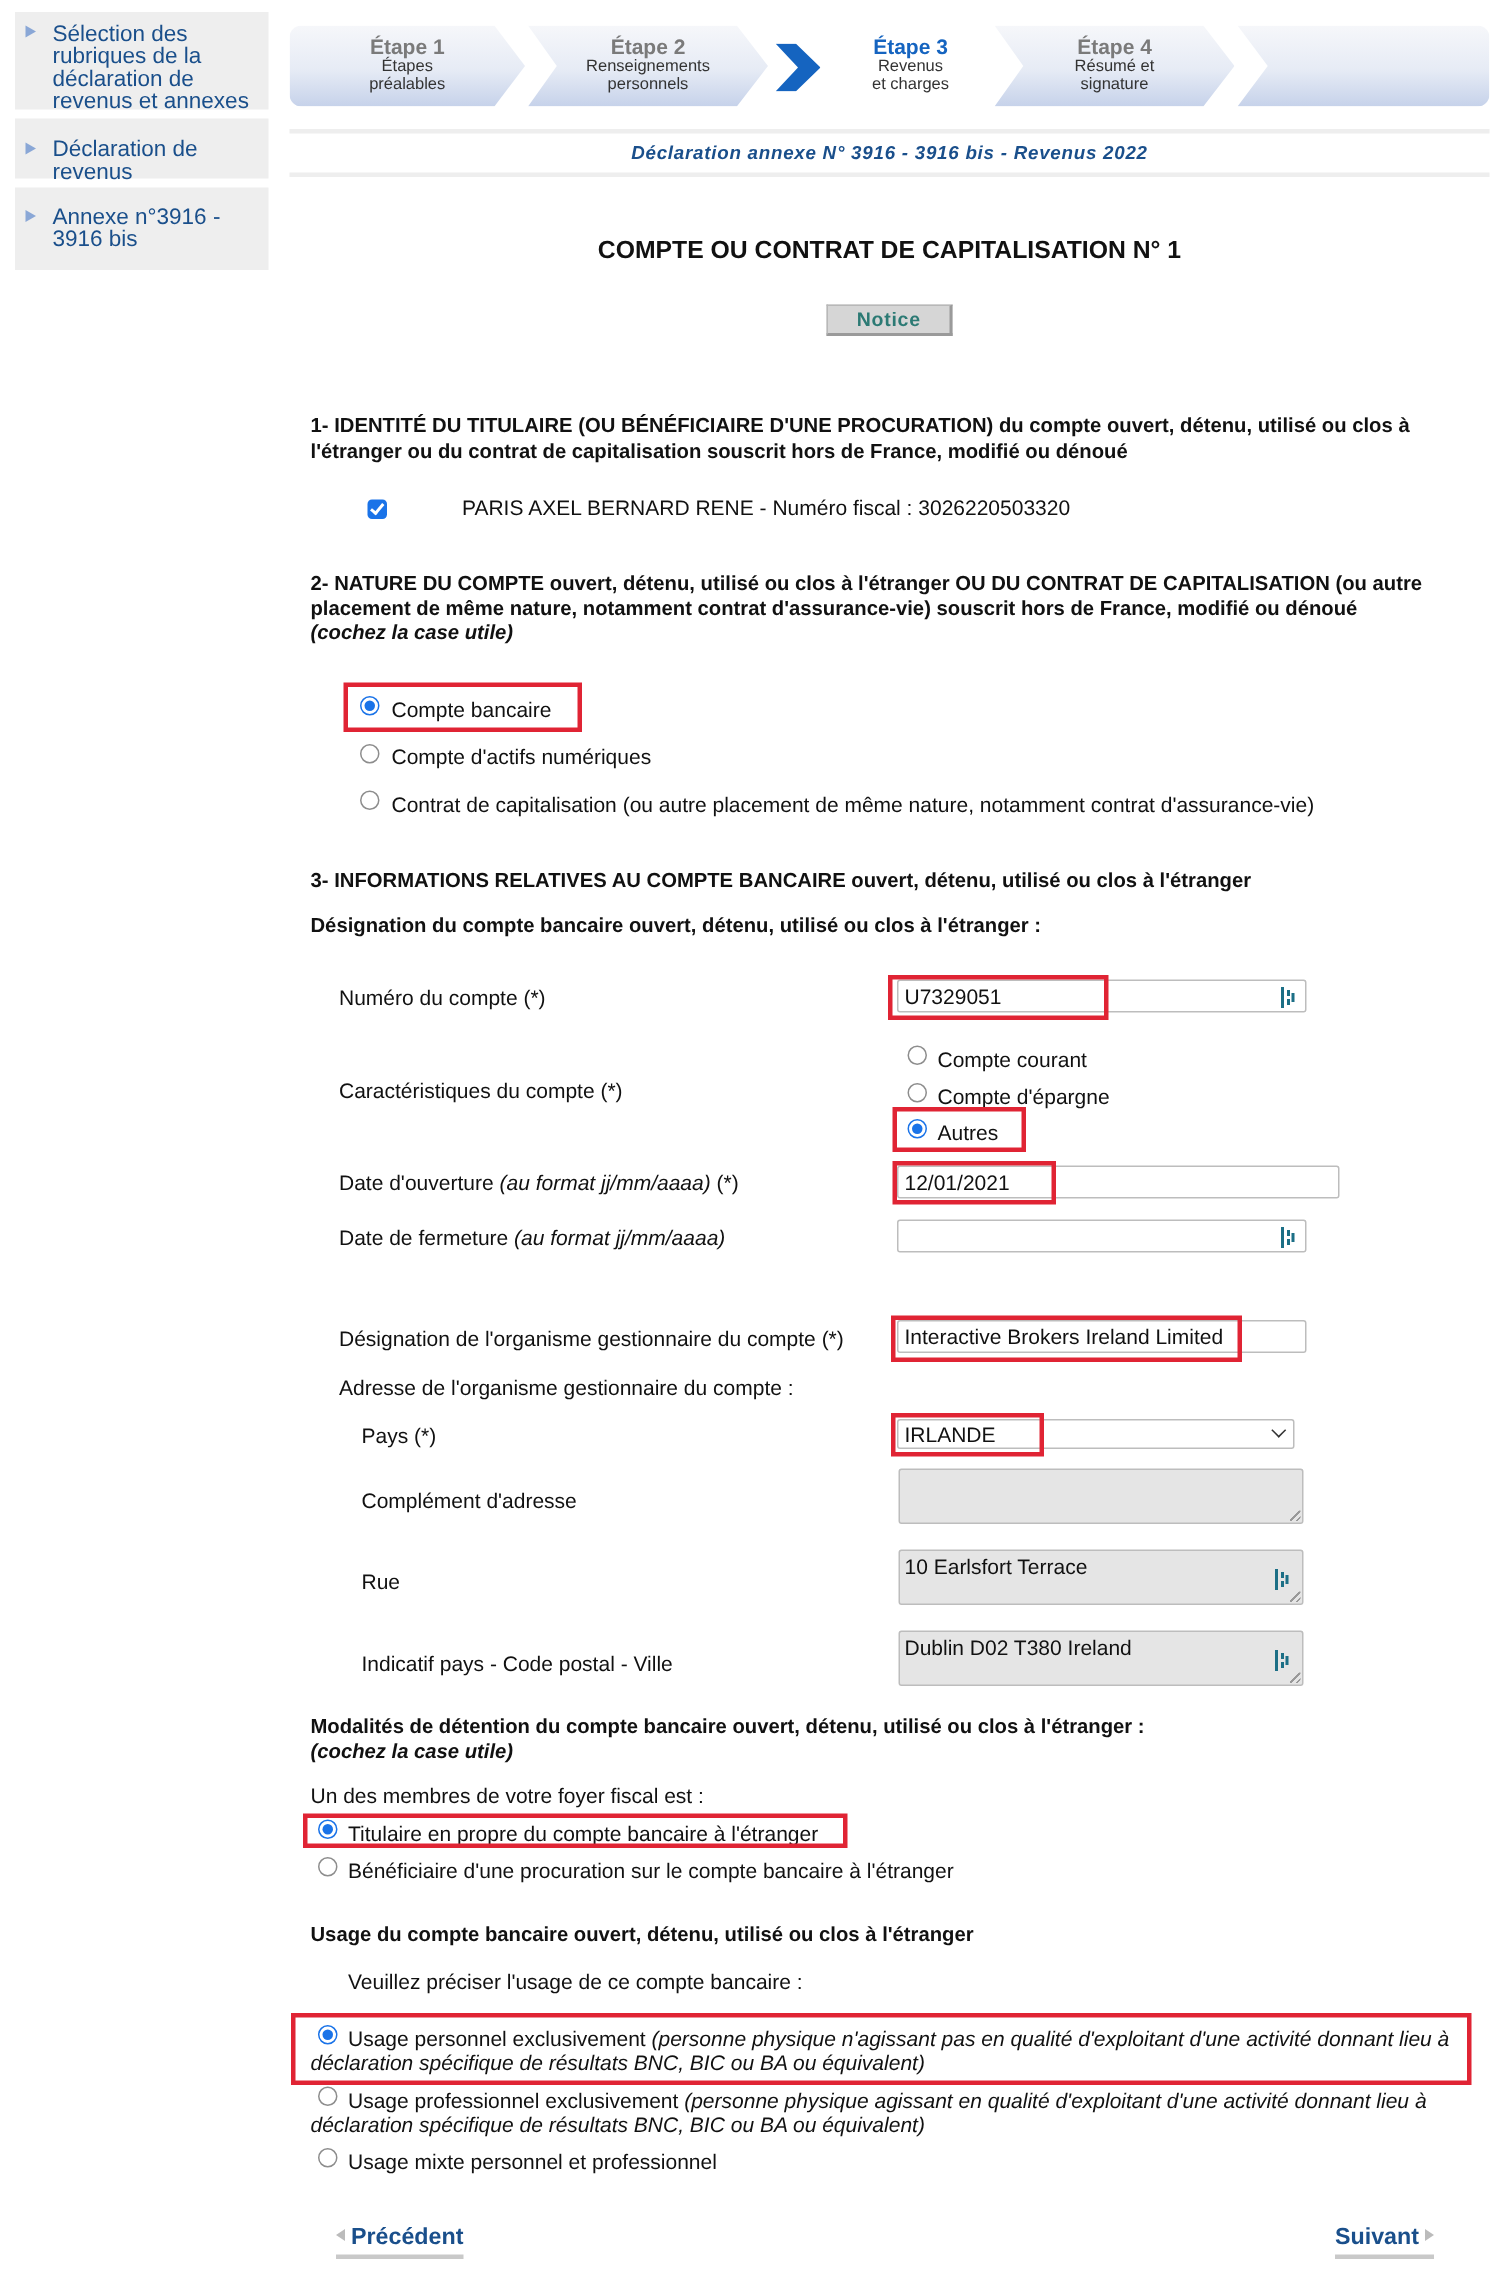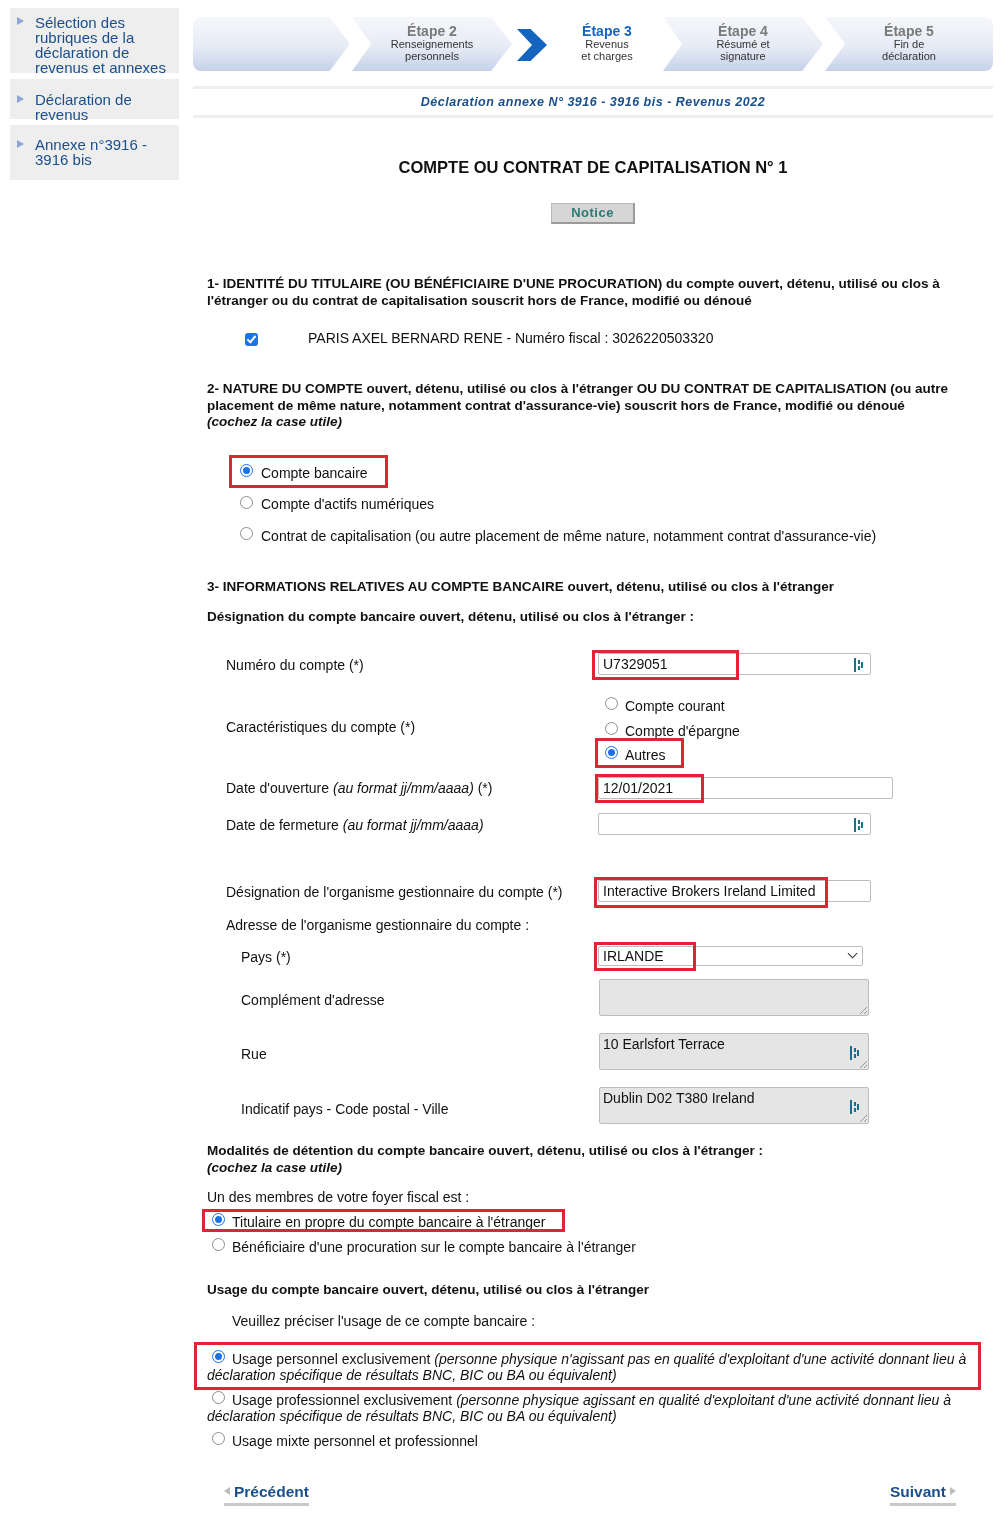--- a/index.html
+++ b/index.html
@@ -81,20 +81,25 @@
   </div>
   <div class="side-item i3">
     <span class="tri"></span>
     <span>Annexe n°3916 - 3916 bis</span>
   </div>
 </div>
 
 <div class="steps">
   <div class="step step1">
     <div class="bg"></div>
+    <div class="txt">
+      <div class="num">Étape 1</div>
+      <div class="sub">Étapes</div>
+      <div class="sub">préalables</div>
+    </div>
   </div>
   <div class="step step2">
     <div class="bg"></div>
     <div class="txt">
       <div class="num">Étape 2</div>
       <div class="sub">Renseignements</div>
       <div class="sub">personnels</div>
     </div>
   </div>
   <div class="step step3">
@@ -108,25 +113,20 @@
   <div class="step step4">
     <div class="bg"></div>
     <div class="txt">
       <div class="num">Étape 4</div>
       <div class="sub">Résumé et</div>
       <div class="sub">signature</div>
     </div>
   </div>
   <div class="step step5">
     <div class="bg"></div>
-    <div class="txt">
-      <div class="num">Étape 5</div>
-      <div class="sub">Fin de</div>
-      <div class="sub">déclaration</div>
-    </div>
   </div>
 </div>
 
 <div class="annex-bar">Déclaration annexe N° 3916 - 3916 bis - Revenus 2022</div>
 
 <div class="title">COMPTE OU CONTRAT DE CAPITALISATION N° 1</div>
 
 <div class="notice-btn">Notice</div>
 
 <div class="h" style="top:276px;">

